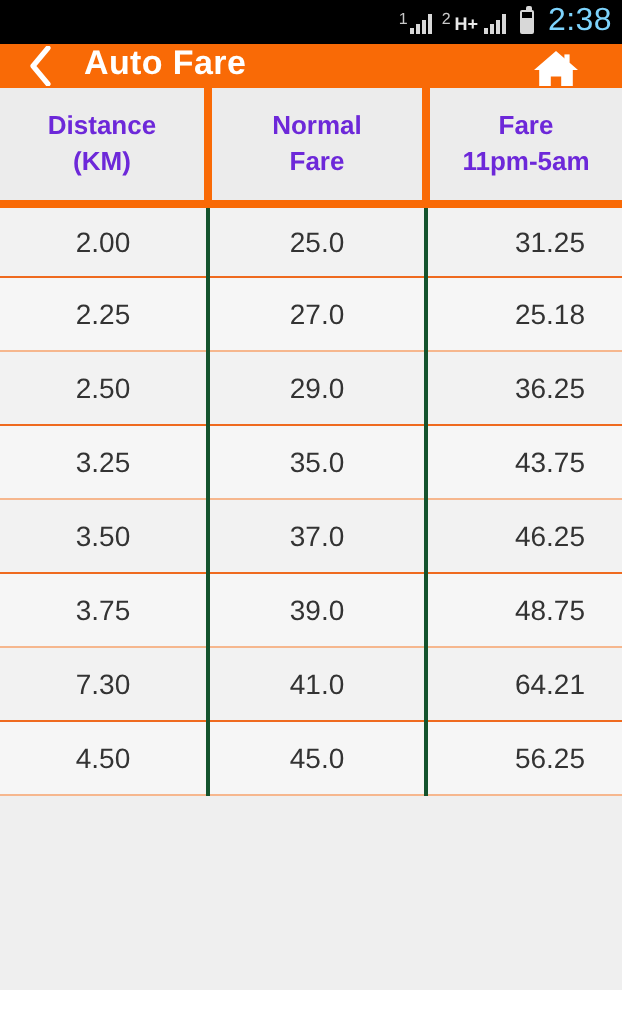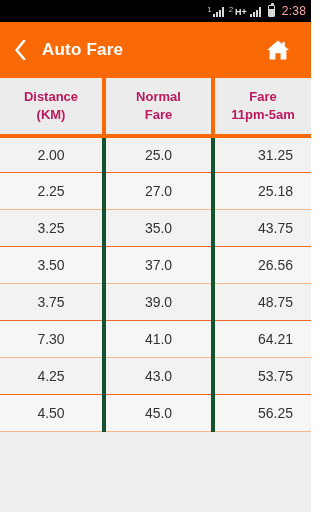--- a/index.html
+++ b/index.html
@@ -79,31 +79,30 @@
     position: absolute;
     top: -3px;
     left: 2px;
     width: 3px;
     height: 2px;
     background: #d8d8d8;
     border-radius: 1px 1px 0 0;
   }
   .sb-clock {
     margin-left: 7px;
-    font-size: 12px;
-    color: #fca5a5;
+    font-size: 16px;
+    color: #7dd3fc;
     letter-spacing: 0.2px;
   }
 
   
   .actionbar {
-    height: 55px;
+    height: 21px;
     background: #F96A06;
     display: flex;
-    align-items: center;
     padding: 0 20px 0 12px;
     box-sizing: border-box;
   }
   .back-icon {
     width: 16px;
     height: 22px;
     display: flex;
     align-items: center;
     justify-content: center;
     cursor: pointer;
@@ -141,21 +140,21 @@
     width: 100%;
     border-collapse: collapse;
     table-layout: fixed;
   }
   .fare-table col.c1 { width: 104px; }
   .fare-table col.c2 { width: 109px; }
   .fare-table col.c3 { width: 98px; }
 
   .fare-table thead th {
     background: #ececec;
-    color: #be185d;
+    color: #6d28d9;
     font-size: 13px;
     font-weight: bold;
     text-align: center;
     height: 58px;
     padding: 0 2px;
     line-height: 1.35;
     border-right: 4px solid #F96A06;
     border-bottom: 4px solid #F96A06;
     border-top: 1px solid #F96A06;
     box-sizing: border-box;
@@ -165,21 +164,21 @@
   }
   .hdr-l1 { display: block; }
   .hdr-l2 { display: block; }
 
   .fare-table tbody td {
     background: #f2f2f2;
     color: #333333;
     font-size: 14px;
     text-align: center;
     height: 37px;
-    border-right: 4px solid #14532d;
+    border-right: 2px solid #14532d;
     border-bottom: 1px solid #f6b78e;
     box-sizing: border-box;
     font-weight: normal;
   }
   .fare-table tbody td:last-child {
     border-right: none;
     padding-left: 26px;
   }
   .fare-table tbody tr:nth-child(odd) td {
     border-bottom: 1px solid #ef6a1f;
@@ -258,44 +257,44 @@
           <td>2.00</td>
           <td>25.0</td>
           <td>31.25</td>
         </tr>
         <tr>
           <td>2.25</td>
           <td>27.0</td>
           <td>25.18</td>
         </tr>
         <tr>
+          <td>2.50</td>
+          <td>29.0</td>
+          <td>36.25</td>
+        </tr>
+        <tr>
           <td>3.25</td>
           <td>35.0</td>
           <td>43.75</td>
         </tr>
         <tr>
           <td>3.50</td>
           <td>37.0</td>
-          <td>26.56</td>
+          <td>46.25</td>
         </tr>
         <tr>
           <td>3.75</td>
           <td>39.0</td>
           <td>48.75</td>
         </tr>
         <tr>
           <td>7.30</td>
           <td>41.0</td>
           <td>64.21</td>
         </tr>
         <tr>
-          <td>4.25</td>
-          <td>43.0</td>
-          <td>53.75</td>
-        </tr>
-        <tr>
           <td>4.50</td>
           <td>45.0</td>
           <td>56.25</td>
         </tr>
       </tbody>
   </table>
 </div>
 
 </body></html>

